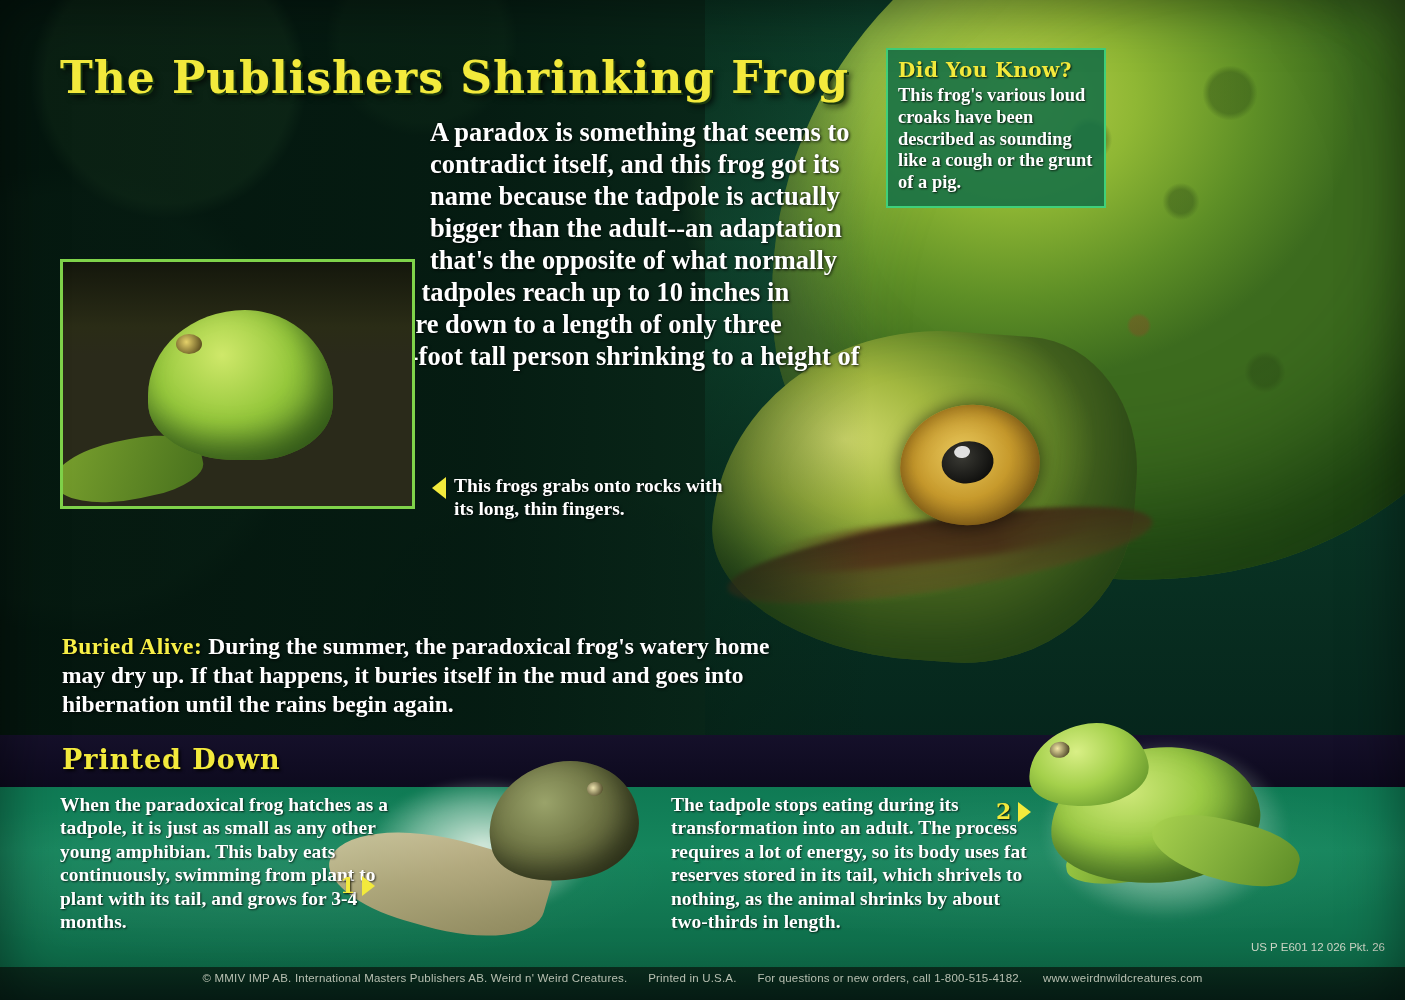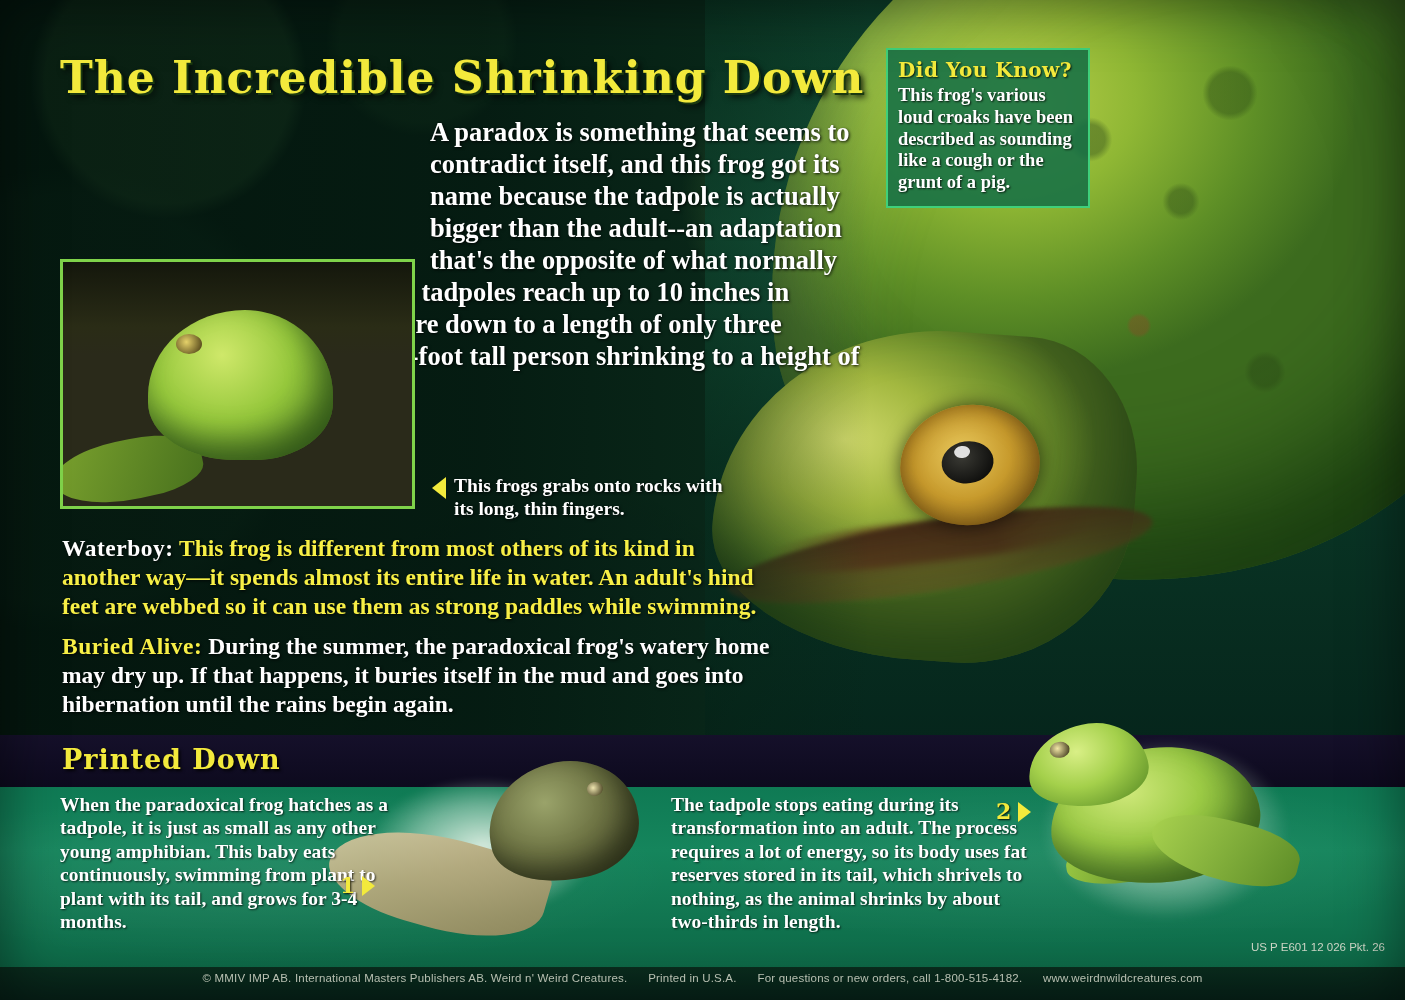--- a/index.html
+++ b/index.html
@@ -249,21 +249,21 @@
   .sect.waterboy { top: 534px; }
   .sect.buried { top: 632px; }
   .sect.buried .hd { color: #f7ef46; }
   .sect.buried .bodytext { color: #ffffff; }
   .sect.waterboy .bodytext { color: #f7ef46; }
 
   
   .dyk {
     position: absolute;
     left: 886px; top: 48px;
-    width: 204px; height: 160px;
+    width: 220px; height: 160px;
     background: rgba(22,112,70,.88);
     border: 2px solid #3fd07a;
     box-sizing: border-box;
     padding: 8px 10px;
   }
   .dyk .dyk-title {
     color: #f3ea3c;
     font-family: "DejaVu Serif", serif;
     font-weight: bold;
     font-size: 20px;
@@ -474,43 +474,39 @@
     <div class="frog-body"></div>
     <div class="frog-snout"></div>
     <div class="frog-stripe"></div>
     <div class="frog-mouth"></div>
     <div class="frog-eye"></div>
     <div class="frog-speck"></div>
   </div>
 
   <div class="text-shade"></div>
 
-  <div class="title">The Incredible Shrinking Down</div>
+  <div class="title">The Publishers Shrinking Frog</div>
 
   <div class="lead">
     <div class="wrap-box"></div>
     <p>A paradox is something that seems to contradict itself, and this frog got its name because the tadpole is actually bigger than the adult--an adaptation that's the opposite of what normally happens in nature. Paradoxical tadpoles reach up to 10 inches in length, but shrink as they mature down to a length of only three inches. This would be like a six-foot tall person shrinking to a height of just four feet.</p>
   </div>
 
   <div class="inset-photo">
     <div class="pebbles"></div>
     <div class="dark-top"></div>
     <div class="leaf"></div>
     <div class="lilfrog"></div>
   </div>
 
   <div class="caption-arrow"></div>
   <div class="caption">
     <span class="ctext">This frogs grabs onto rocks with its long, thin fingers.</span>
   </div>
 
-  <div class="sect waterboy">
-    <span class="hd">Waterboy:</span>
-    <span class="bodytext">This frog is different from most others of its kind in another way—it spends almost its entire life in water. An adult's hind feet are webbed so it can use them as strong paddles while swimming.</span>
-  </div>
 
   <div class="sect buried">
     <span class="hd">Buried Alive:</span>
     <span class="bodytext">During the summer, the paradoxical frog's watery home may dry up. If that happens, it buries itself in the mud and goes into hibernation until the rains begin again.</span>
   </div>
 
   <div class="dyk">
     <div class="dyk-title">Did You Know?</div>
     <div class="dyk-body">This frog's various loud croaks have been described as sounding like a cough or the grunt of a pig.</div>
   </div>

